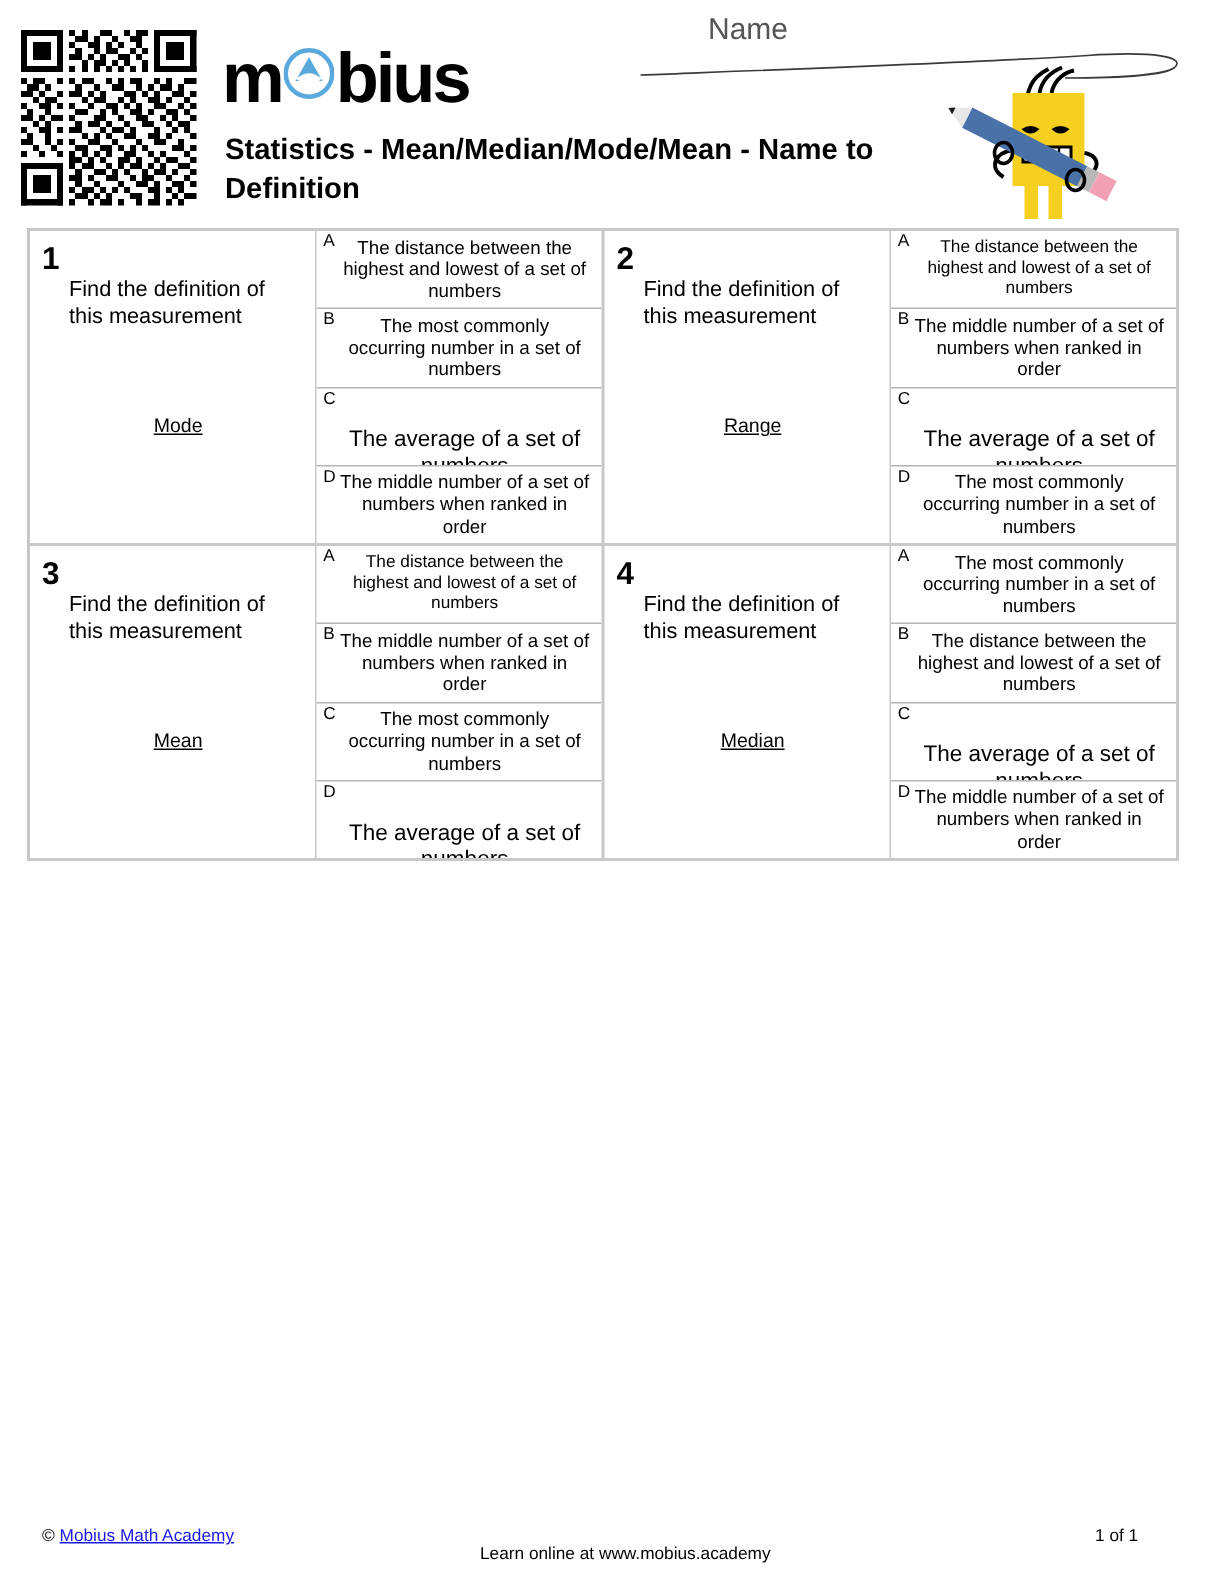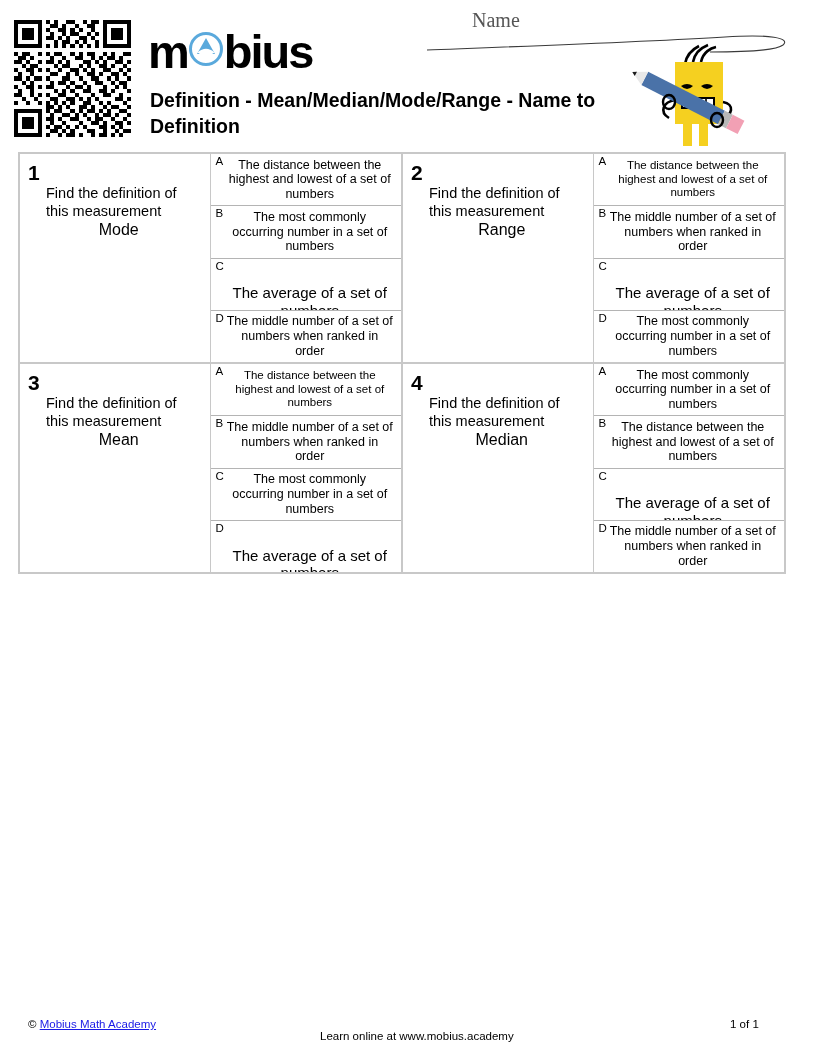--- a/index.html
+++ b/index.html
@@ -58,21 +58,21 @@
     font-weight: bold;
     line-height: 1.33;
     color: #000000;
   }
 
   .name-label {
     position: absolute;
     left: 472px; top: 9px;
     font-size: 20px;
     color: #555555;
-    font-family: Liberation Serif, serif;
+    font-family: Liberation Sans, sans-serif;
   }
   .name-swoosh {
     position: absolute;
     left: 425px; top: 28px;
     width: 365px; height: 30px;
   }
 
   .mascot {
     position: absolute;
     left: 625px; top: 42px;
@@ -115,23 +115,25 @@
     line-height: 1;
   }
   .qtext {
     font-size: 14.5px;
     line-height: 1.25;
     padding: 0 6px 0 18px;
     margin-top: 20px;
   }
   .qsubject {
     text-align: center;
-    font-size: 16px;
+    font-size: 13px;
     line-height: 1.2;
     padding: 0 6px 0 14px;
+    margin-top: 56px;
+    text-decoration: underline;
   }
 
   .qoptions {
     width: 50%;
     box-sizing: border-box;
     display: flex;
     flex-direction: column;
   }
   .opt {
     flex: 1 1 0;
@@ -475,21 +477,21 @@
     <span class="logo-mark">
       <svg width="34" height="34" viewBox="0 0 34 34">
         <circle cx="17" cy="17" r="15.5" fill="#ffffff" stroke="#5aa9dc" stroke-width="3"></circle>
         <path d="M17 6 L26 22 L8 22 Z" fill="#5aa9dc"></path>
         <path d="M8.5 20.5 Q17 13 25.5 20.5 Q17 27.5 8.5 20.5 Z" fill="#ffffff"></path>
       </svg>
     </span>
     <span class="logo-text">bius</span>
   </div>
 
-  <div class="worksheet-title">Definition - Mean/Median/Mode/Range - Name to Definition</div>
+  <div class="worksheet-title">Statistics - Mean/Median/Mode/Mean - Name to Definition</div>
 
   <div class="name-label">Name</div>
   <div class="name-swoosh">
     <svg width="365" height="30" viewBox="0 0 365 30">
       <path d="M2 22 C 80 19, 220 14, 300 9 C 345 6, 366 10, 358 17 C 352 22, 320 24, 285 24" fill="none" stroke="#3a3a3a" stroke-width="1.1"></path>
     </svg>
   </div>
 
   <div class="mascot">
     <svg width="130" height="110" viewBox="0 0 130 110">

